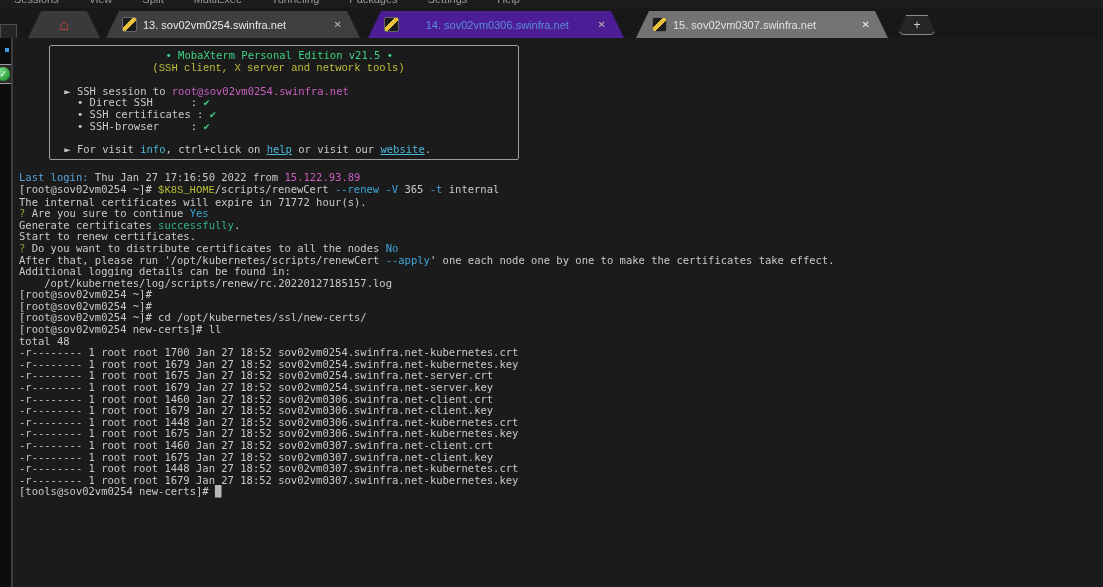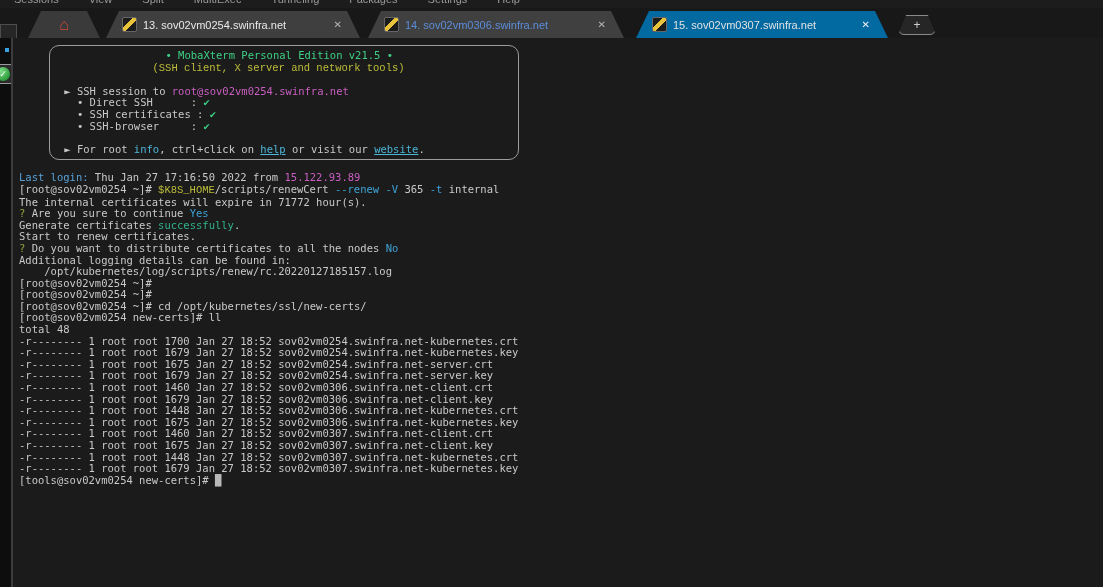--- a/index.html
+++ b/index.html
@@ -13,22 +13,22 @@
 
   
   .tabbar{height:30px;background:#181818;display:flex;align-items:flex-end;position:relative;}
   .winbox{width:15px;height:13px;background:#262626;border:1px solid #4d4d4d;border-bottom:none;margin-right:11px;}
   .tab{height:27px;display:flex;align-items:center;gap:6px;padding:0 16px;
     clip-path:polygon(13px 0,calc(100% - 13px) 0,100% 100%,0 100%);
     font-size:11px;cursor:default;}
   .tab.home{width:52px;justify-content:center;background:#3a3a3a;padding:0 10px;margin-right:6px;}
   .house{color:#cd4a3a;font-size:16px;font-weight:bold;line-height:1;}
   .tab.t1{background:#3f3f3f;color:#e8e8e8;width:222px;margin-right:8px;}
-  .tab.t2{background:#404040;color:#5b8dd9;width:224px;margin-right:12px;}
-  .tab.t3{background:#0369a1;color:#e2e2e2;width:220px;margin-right:10px;}
+  .tab.t2{background:#4c1d95;color:#5b8dd9;width:224px;margin-right:12px;text-align:center;}
+  .tab.t3{background:#737373;color:#e2e2e2;width:220px;margin-right:10px;}
   .sessicon{width:13px;height:13px;border:1px solid #666;border-radius:2px;flex:0 0 auto;
     background:linear-gradient(135deg,#1c1c1c 38%,#e8c23a 38%,#e8c23a 60%,#1c1c1c 60%);}
   .tablabel{flex:1;white-space:nowrap;overflow:hidden;}
   .tabx{color:#b5b5b5;font-size:10px;padding:0 2px;}
   .tab.t3 .tabx{color:#f0f0f0;}
   .newtab{width:36px;height:18px;margin-bottom:3px;border:1px solid #8a8a8a;border-radius:6px;
     background:#262626;color:#cfcfcf;display:flex;align-items:center;justify-content:center;
     font-size:12px;clip-path:polygon(8px 0,calc(100% - 8px) 0,100% 100%,0 100%);}
 
   
@@ -39,21 +39,21 @@
     border:1px solid #9a9a9a;display:flex;align-items:center;justify-content:center;}
   .greenball{width:14px;height:14px;border-radius:50%;
     background:radial-gradient(circle at 35% 30%,#7fe08a,#2f9e3c 70%);
     color:#fff;font-size:9px;line-height:14px;text-align:center;}
 
   .term{flex:1;background:#1b1b1b;border-left:2px solid #3c3c3c;
     padding:6px 0 0 6px;box-sizing:border-box;
     font-family:"DejaVu Sans Mono",monospace;font-size:10.5px;line-height:11.6px;color:#c9c9c9;}
   .tline{white-space:pre;min-height:11.6px;}
 
-  .banner{display:inline-block;border:1px solid #9c9c9c;border-radius:10px;
+  .banner{display:inline-block;border:1px solid #9c9c9c;border-radius:2px;
     margin:1px 0 12px 30px;padding:4px 8px;min-width:452px;}
 
   
   .t-d{color:#c9c9c9;}
   .t-b{color:#58a1d8;}
   .t-m{color:#c95fc2;}
   .t-y{color:#bdbd3a;font-family:Liberation Mono, monospace;}
   .t-c{color:#3fa3d8;}
   .t-g{color:#3ed185;}
   .t-t{color:#30b18b;}
@@ -120,31 +120,32 @@
       <div class="banner">
         <div>
             <div class="tline"><span class="t-g">                 • MobaXterm Personal Edition v21.5 •</span></div>
             <div class="tline"><span class="t-y">               (SSH client, X server and network tools)</span></div>
             <div class="tline"></div>
             <div class="tline"><span class="t-d"> ► SSH session to </span><span class="t-m">root@sov02vm0254.swinfra.net</span></div>
             <div class="tline"><span class="t-d">   • Direct SSH      : </span><span class="t-g">✔</span></div>
             <div class="tline"><span class="t-d">   • SSH certificates : </span><span class="t-g">✔</span></div>
             <div class="tline"><span class="t-d">   • SSH-browser     : </span><span class="t-g">✔</span></div>
             <div class="tline"></div>
-            <div class="tline"><span class="t-d"> ► For root </span><span class="t-c2">info</span><span class="t-d">, ctrl+click on </span><span class="t-l">help</span><span class="t-d"> or visit our </span><span class="t-l">website</span><span class="t-d">.</span></div>
+            <div class="tline"><span class="t-d"> ► For visit </span><span class="t-c2">info</span><span class="t-d">, ctrl+click on </span><span class="t-l">help</span><span class="t-d"> or visit our </span><span class="t-l">website</span><span class="t-d">.</span></div>
           </div>
       </div>
       <div>
           <div class="tline"><span class="t-b">Last login:</span><span class="t-d"> Thu Jan 27 17:16:50 2022 from </span><span class="t-m">15.122.93.89</span></div>
           <div class="tline"><span class="t-d">[root@sov02vm0254 ~]# </span><span class="t-y">$K8S_HOME</span><span class="t-d">/scripts/renewCert </span><span class="t-c">--renew</span><span class="t-d"> </span><span class="t-c">-V</span><span class="t-d"> 365 </span><span class="t-c">-t</span><span class="t-d"> internal</span></div>
           <div class="tline"><span class="t-d">The internal certificates will expire in 71772 hour(s).</span></div>
           <div class="tline"><span class="t-q">?</span><span class="t-d"> Are you sure to continue </span><span class="t-c">Yes</span></div>
           <div class="tline"><span class="t-d">Generate certificates </span><span class="t-t">successfully</span><span class="t-d">.</span></div>
           <div class="tline"><span class="t-d">Start to renew certificates.</span></div>
           <div class="tline"><span class="t-q">?</span><span class="t-d"> Do you want to distribute certificates to all the nodes </span><span class="t-c">No</span></div>
+          <div class="tline"><span class="t-d">After that, please run '/opt/kubernetes/scripts/renewCert </span><span class="t-c">--apply</span><span class="t-d">' one each node one by one to make the certificates take effect.</span></div>
           <div class="tline"><span class="t-d">Additional logging details can be found in:</span></div>
           <div class="tline"><span class="t-d">    /opt/kubernetes/log/scripts/renew/rc.20220127185157.log</span></div>
           <div class="tline"><span class="t-d">[root@sov02vm0254 ~]#</span></div>
           <div class="tline"><span class="t-d">[root@sov02vm0254 ~]#</span></div>
           <div class="tline"><span class="t-d">[root@sov02vm0254 ~]# cd /opt/kubernetes/ssl/new-certs/</span></div>
           <div class="tline"><span class="t-d">[root@sov02vm0254 new-certs]# ll</span></div>
           <div class="tline"><span class="t-d">total 48</span></div>
           <div class="tline"><span class="t-d">-r-------- 1 root root 1700 Jan 27 18:52 sov02vm0254.swinfra.net-kubernetes.crt</span></div>
           <div class="tline"><span class="t-d">-r-------- 1 root root 1679 Jan 27 18:52 sov02vm0254.swinfra.net-kubernetes.key</span></div>
           <div class="tline"><span class="t-d">-r-------- 1 root root 1675 Jan 27 18:52 sov02vm0254.swinfra.net-server.crt</span></div>

